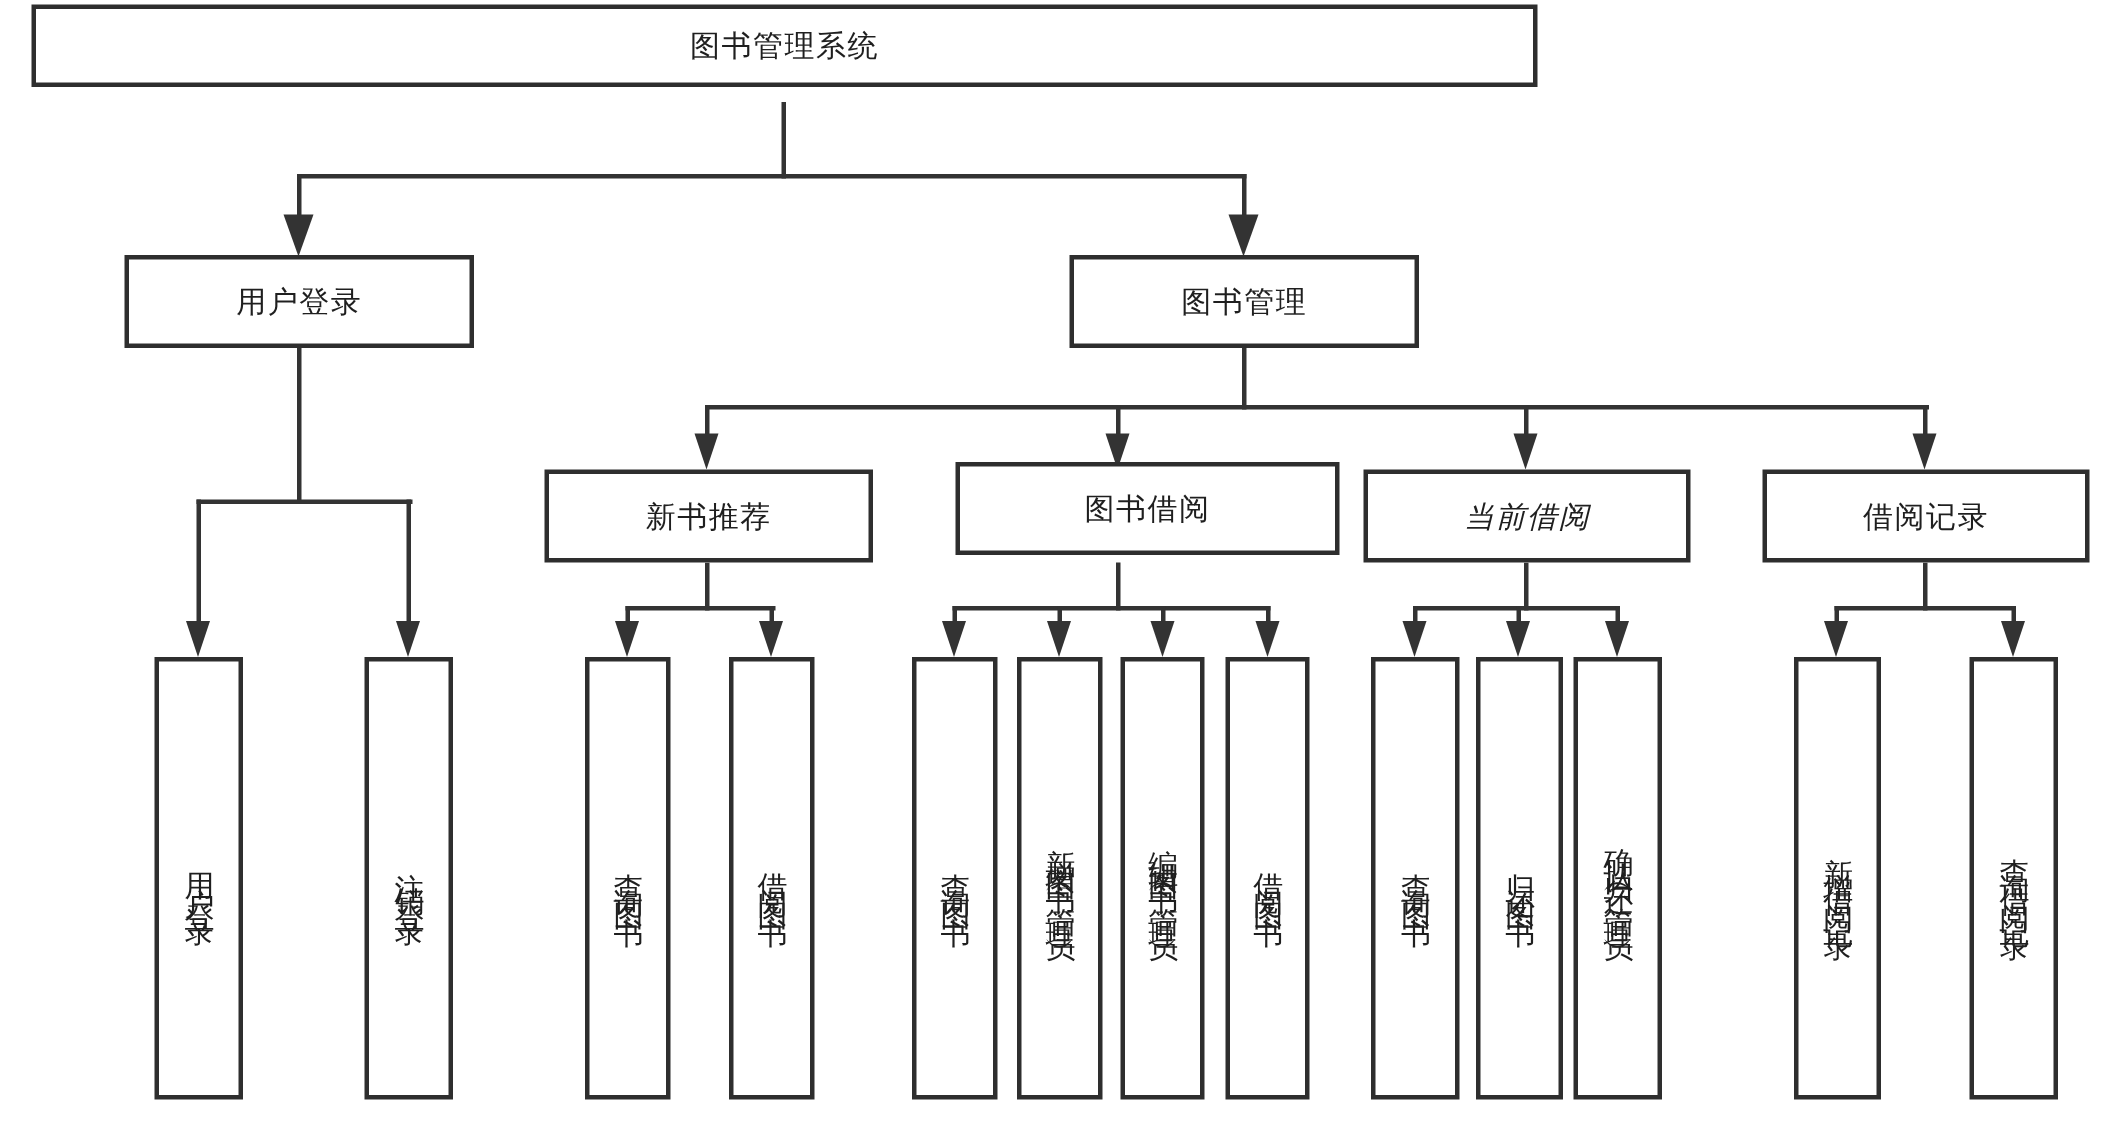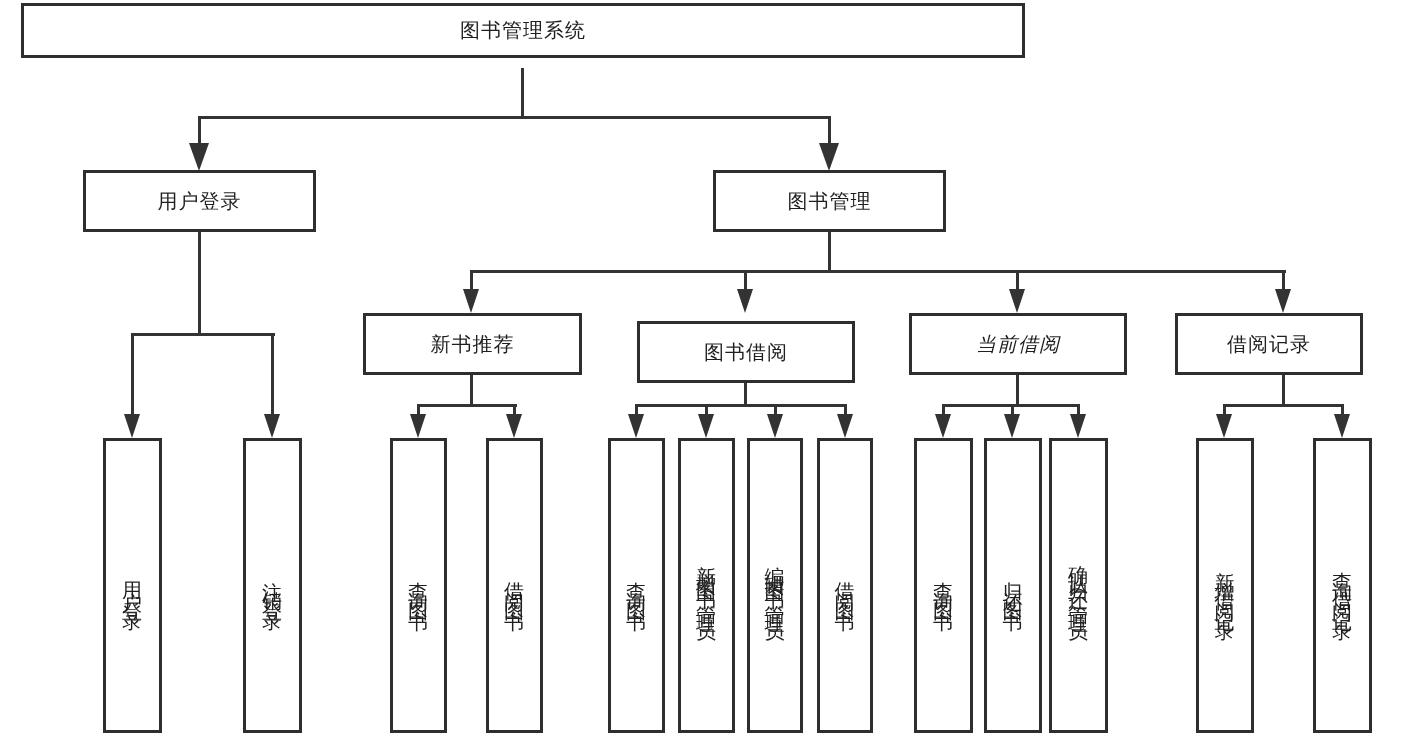--- a/index.html
+++ b/index.html
@@ -31,23 +31,23 @@
   }
   .arrow.big{
     border-left:10px solid transparent;border-right:10px solid transparent;
     border-top:28px solid #333333;
   }
   
   #n-root{left:21px;top:3px;width:1004px;height:55px;}
   #n-user-login{left:83px;top:170px;width:233px;height:62px;}
   #n-book-mgmt{left:713px;top:170px;width:233px;height:62px;}
   #n-new-rec{left:363px;top:313px;width:219px;height:62px;}
-  #n-borrow{left:637px;top:321px;width:218px;height:62px;}
+  #n-borrow{left:637px;top:308px;width:256px;height:62px;}
   #n-current{left:909px;top:313px;width:218px;height:62px;font-style:italic;}
-  #n-record{left:1175px;top:313px;width:188px;height:62px;}
+  #n-record{left:1175px;top:313px;width:218px;height:62px;}
   #l1{left:103px;width:59px;}
   #l2{left:243px;width:59px;}
   #l3{left:390px;width:57px;}
   #l4{left:486px;width:57px;}
   #l5{left:608px;width:57px;}
   #l6{left:678px;width:57px;}
   #l7{left:747px;width:56px;}
   #l8{left:817px;width:56px;}
   #l9{left:914px;width:59px;}
   #l10{left:984px;width:58px;}

